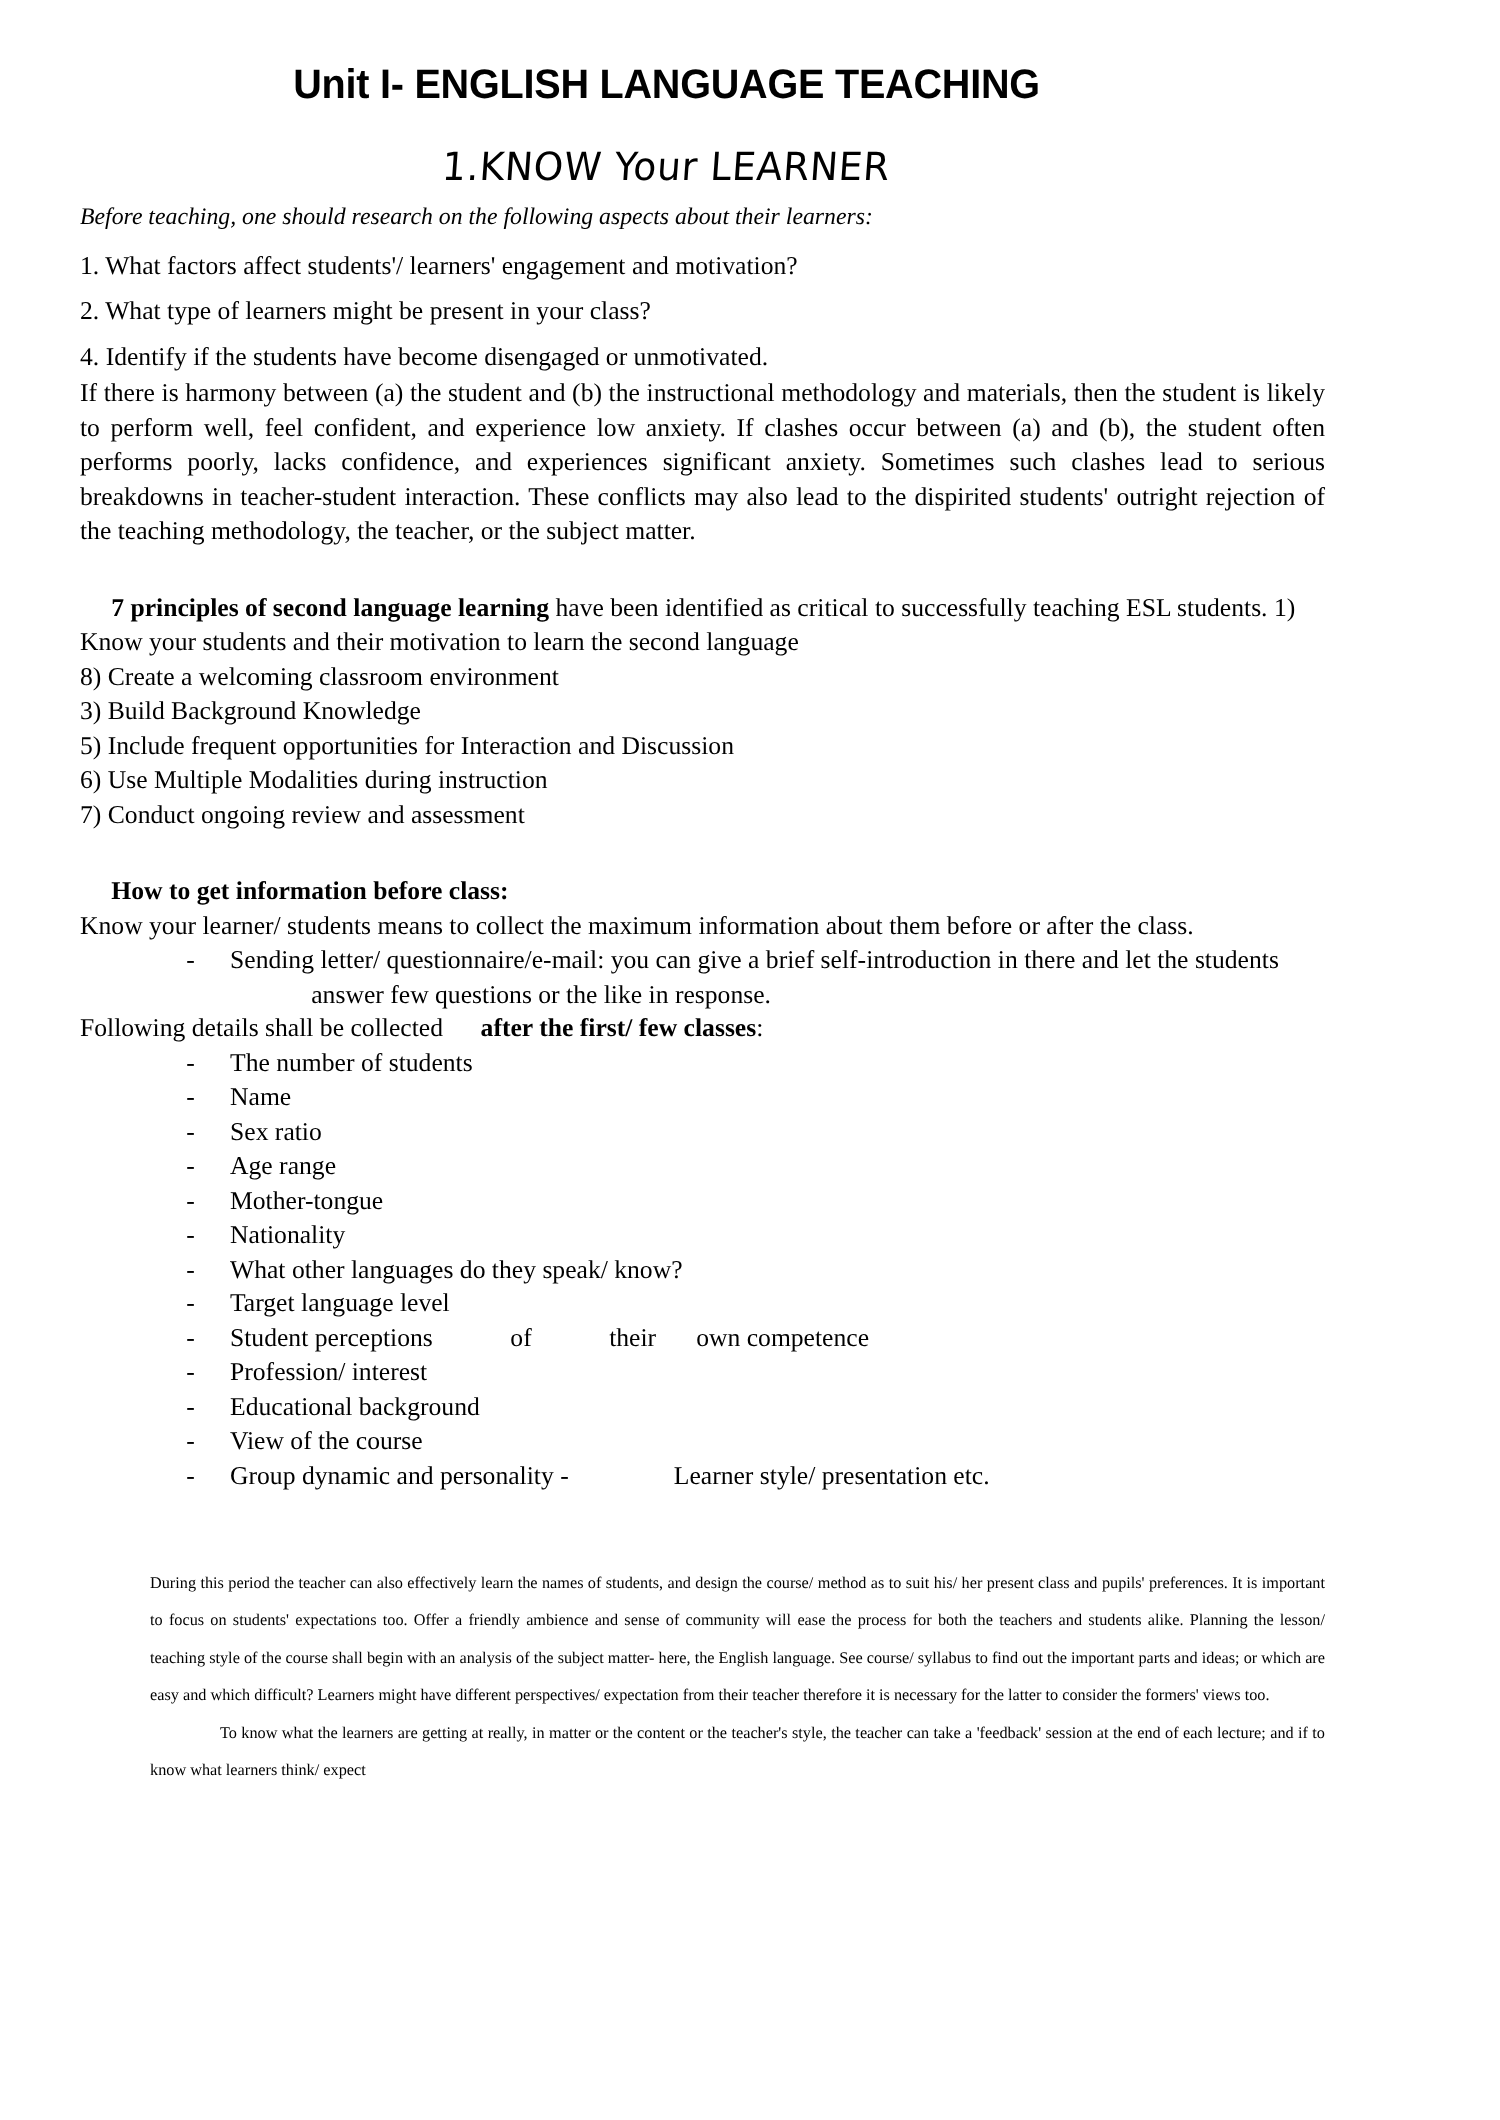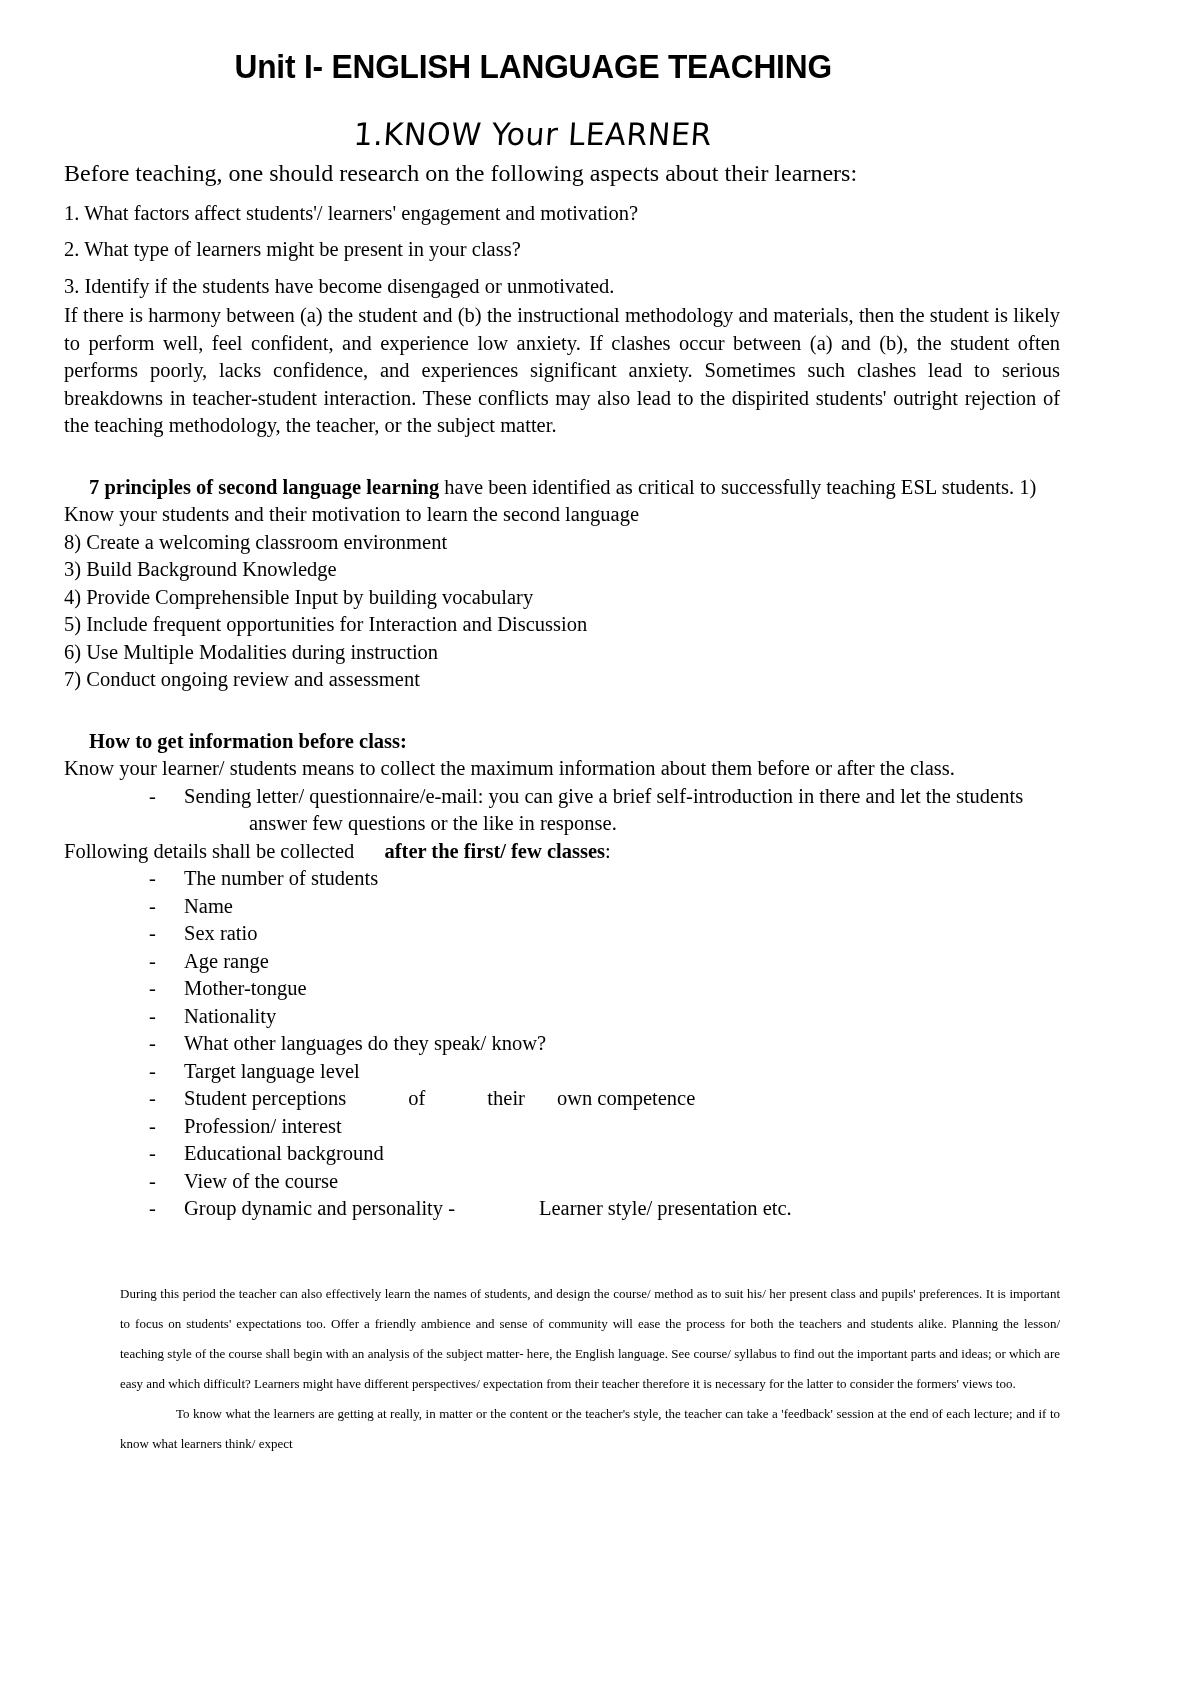--- a/index.html
+++ b/index.html
@@ -50,22 +50,23 @@
   
   .body-col {
     font-size: 20.5px;
     line-height: 27.5px;
   }
   p.line {
     margin: 0;
     padding: 0;
   }
   p.lead-italic {
+    font-style: italic;
     margin: 8px 0 12px 0;
-    font-size: 24px;
+    font-size: 19px;
   }
   p.q {
     margin: 9px 0 0 0;
   }
   .para-intro {
     margin: 2px 0 0 0;
     text-align: justify;
   }
   u, .u {
     text-underline-offset: 2px;
@@ -129,32 +130,31 @@
   <h1 class="doc-title">Unit I- ENGLISH LANGUAGE TEACHING</h1>
 
   <h2 class="doc-subtitle">1.KNOW Your LEARNER</h2>
 
   <div class="body-col">
 
     <p class="lead-italic">Before teaching, one should research on the following aspects about their learners:</p>
 
     <p class="q">1. What factors affect students'/ learners' engagement and motivation?</p>
     <p class="q">2. What type of learners might be present in your class?</p>
-    <p class="q">3. Identify if the students have become disengaged or unmotivated.</p>
+    <p class="q">4. Identify if the students have become disengaged or unmotivated.</p>
 
     <p class="para-intro"><span>If there is </span><span class="u">harmony between (a) the student and (b) the instructional methodology and materials, then the student is likely to perform well, feel confident, and experience low anxiety</span><span>. If clashes occur between (a) and (b), the student often performs poorly, lacks confidence, and experiences significant anxiety. Sometimes such clashes lead to serious breakdowns in teacher-student interaction. These conflicts may also lead to the </span><span class="u">dispirited</span><span> students' outright rejection of the teaching methodology, the teacher, or the subject matter.</span></p>
 
     <div class="spacer-lg"></div>
 
     <div class="principles">
       <p><b>7 principles of second language learning</b><span> have been identified as critical to successfully teaching ESL students.  1)</span></p>
       <p>Know your students and their motivation to learn the second language</p>
       <p>8) Create a welcoming classroom environment</p>
       <p>3) Build Background Knowledge</p>
-      <p><span>4) Provide </span><span class="u">Comprehensible Input</span><span> by building vocabulary</span></p>
       <p>5) Include frequent opportunities for Interaction and Discussion</p>
       <p>6) Use Multiple Modalities during instruction</p>
       <p>7) Conduct ongoing review and assessment</p>
     </div>
 
     <div class="spacer-lg"></div>
 
     <p class="line"><b>How to get information before class:</b></p>
 
     <p class="line">Know your learner/ students means to collect the maximum information about them before or after the class.</p>

